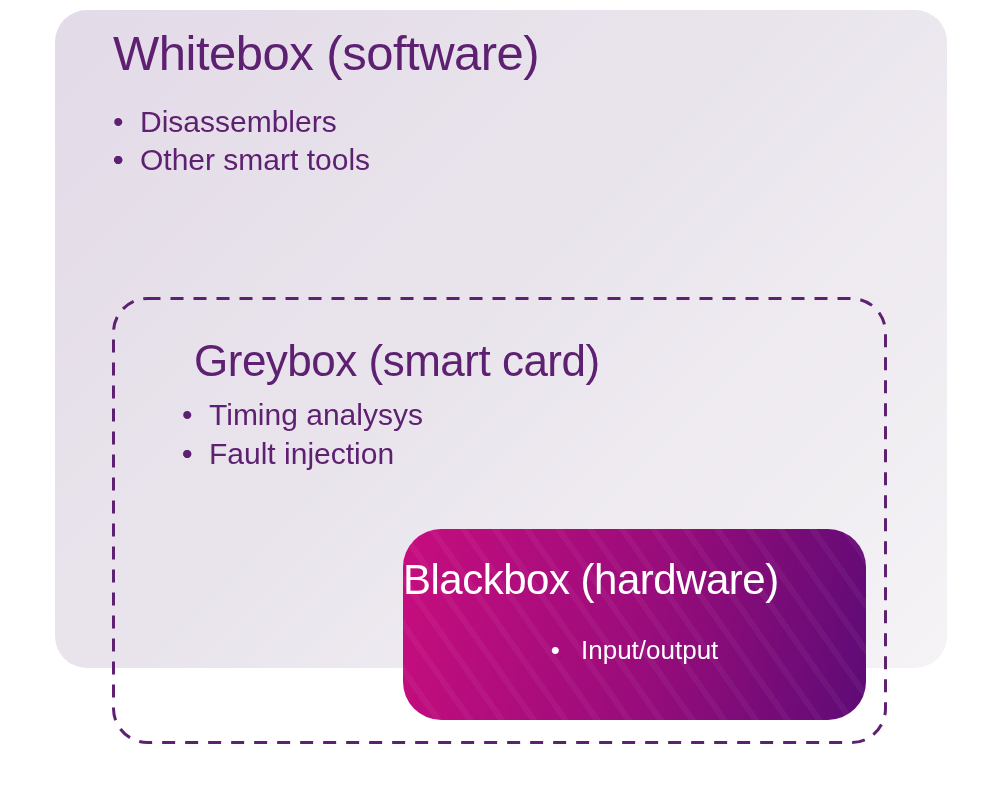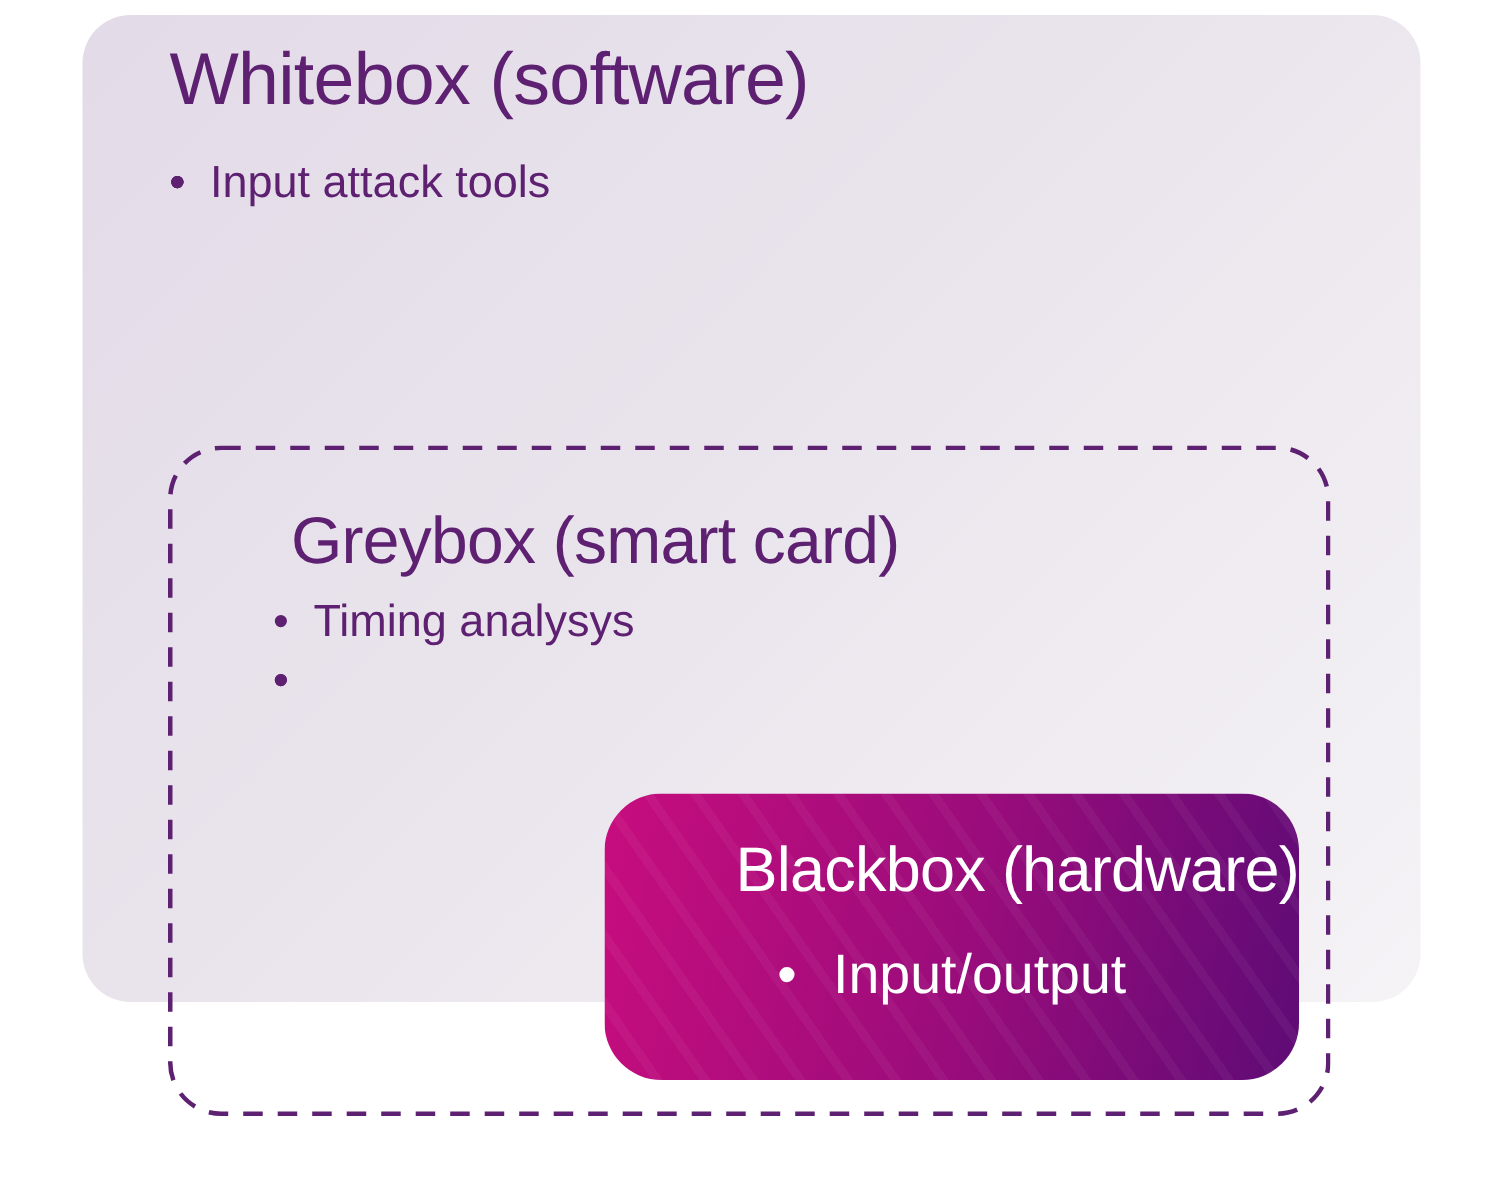--- a/index.html
+++ b/index.html
@@ -111,34 +111,34 @@
         rgba(255,255,255,0.045) 0px, rgba(255,255,255,0.045) 6px,
         rgba(255,255,255,0) 6px, rgba(255,255,255,0) 26px),
       linear-gradient(100deg, #c70d7e 0%, #9a0c7b 52%, #5e0b76 100%);
   }
   .bb-title {
     position: absolute;
     left: 0;
     top: 28px;
     width: 100%;
     margin: 0;
-    text-align: right;
+    text-align: left;
     font-size: 42px;
     line-height: 46px;
     font-weight: 500;
     letter-spacing: -0.5px;
     color: #ffffff;
   }
   .bb-list {
     left: 0;
     top: 104px;
     width: 100%;
     text-align: center;
     color: #ffffff;
-    font-size: 37px;
+    font-size: 26px;
     line-height: 34px;
   }
   .bb-list li {
     padding-left: 0;
     display: inline-block;
   }
   .bb-list li .bullet-dot {
     position: static;
     margin-right: 14px;
   }
@@ -148,30 +148,31 @@
 
 <div class="canvas">
 
   <section class="whitebox">
 
     <h1 class="wb-title">Whitebox (software)</h1>
 
     <ul class="purple-list wb-list">
       <li>
         <span class="bullet-dot">•</span>
-      </li>
-      <li>
-        <span class="bullet-dot">•</span>
-      </li>
-      <li>
-        <span class="bullet-dot">•</span>
-      </li>
-      <li>
-        <span class="bullet-dot">•</span>
-        <span>Input attack tools</span>
+        <span>Disassemblers</span>
+      </li>
+      <li>
+        <span class="bullet-dot">•</span>
+      </li>
+      <li>
+        <span class="bullet-dot">•</span>
+      </li>
+      <li>
+        <span class="bullet-dot">•</span>
+        <span>Other smart tools</span>
       </li>
     </ul>
 
     <section class="greybox">
 
       <svg class="greybox-border" viewBox="0 0 775 447" xmlns="http://www.w3.org/2000/svg" aria-hidden="true">
         <rect x="1.5" y="1.5" width="772" height="444" rx="34" ry="34" fill="none" stroke="#5e2172" stroke-width="3" stroke-dasharray="13 10"></rect>
       </svg>
 
       <h2 class="gb-title">Greybox (smart card)</h2>
@@ -179,20 +180,21 @@
       <ul class="purple-list gb-list">
         <li>
           <span class="bullet-dot">•</span>
           <span>Timing analysys</span>
         </li>
         <li>
           <span class="bullet-dot">•</span>
         </li>
         <li>
           <span class="bullet-dot">•</span>
+          <span>Fault injection</span>
         </li>
       </ul>
 
       <section class="blackbox">
         <h2 class="bb-title">Blackbox (hardware)</h2>
 
         <ul class="purple-list bb-list">
           <li>
             <span class="bullet-dot">•</span>
             <span>Input/output</span>

